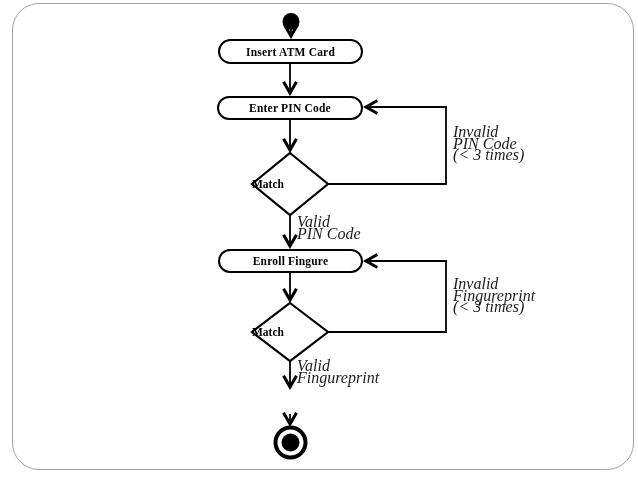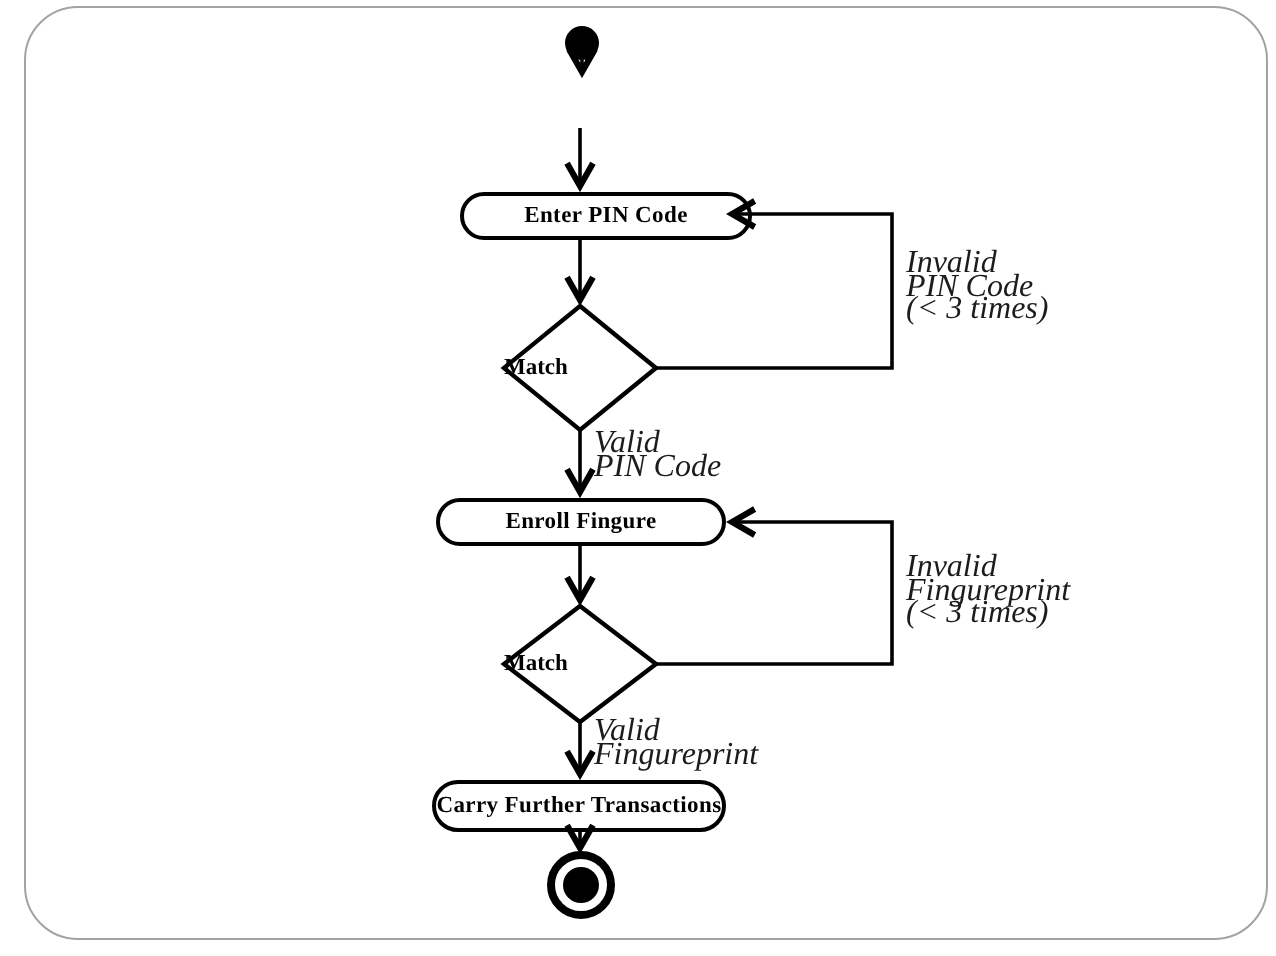--- a/index.html
+++ b/index.html
@@ -13,21 +13,21 @@
   }
   svg.diagram { position:absolute; left:0; top:0; z-index:2; pointer-events:none; }
   .box {
     position:absolute; z-index:1; background:#ffffff;
     border:2px solid #000000; border-radius:13px;
     display:flex; align-items:center; justify-content:center;
     font-weight:bold; font-size:11.5px; color:#000000; letter-spacing:0.2px;
     text-align:center;
   }
   #box-insert  { left:218px; top:39px;  width:141px; height:21px; }
-  #box-enterpin{ left:217px; top:96px;  width:142px; height:20px;margin-left:13px; }
+  #box-enterpin{ left:217px; top:96px;  width:142px; height:20px; }
   #box-enroll  { left:218px; top:249px; width:141px; height:20px;font-family:Liberation Serif, serif; }
   #box-carry   { left:216px; top:390px; width:143px; height:22px; }
   .match-label {
     position:absolute; z-index:3; width:76px; text-align:left;
     font-weight:bold; font-size:11.5px; color:#000000;
   }
   #match1 { left:252px; top:178px; }
   #match2 { left:252px; top:326px; }
   .edge-label {
     position:absolute; z-index:3; font-size:16px; line-height:11.5px;
@@ -67,23 +67,23 @@
       <path d="M328,332 L446,332 L446,261 L366,261" marker-end="url(#arrow)"></path>
     </g>
 
     <polygon points="290,153 328,184 290,215 252,184" fill="#ffffff" stroke="#000000" stroke-width="2.2"></polygon>
     <polygon points="290,303 328,332 290,361 252,332" fill="#ffffff" stroke="#000000" stroke-width="2.2"></polygon>
 
     <circle cx="290.5" cy="442.5" r="15" fill="#ffffff" stroke="#000000" stroke-width="4"></circle>
     <circle cx="290.5" cy="442.5" r="9" fill="#000000"></circle>
   </svg>
 
+  <div class="box" id="box-insert">Insert ATM Card</div>
   <div class="box" id="box-enterpin">Enter PIN Code</div>
   <div class="box" id="box-enroll">Enroll Fingure</div>
-  <div class="box" id="box-carry">Carry Further Transactions</div>
 
   <div class="match-label" id="match1">Match</div>
   <div class="match-label" id="match2">Match</div>
 
   <div class="edge-label" id="lbl-valid-pin">Valid
 PIN Code</div>
   <div class="edge-label" id="lbl-invalid-pin">Invalid
 PIN Code
 (&lt; 3 times)</div>
   <div class="edge-label" id="lbl-valid-fingure">Valid

